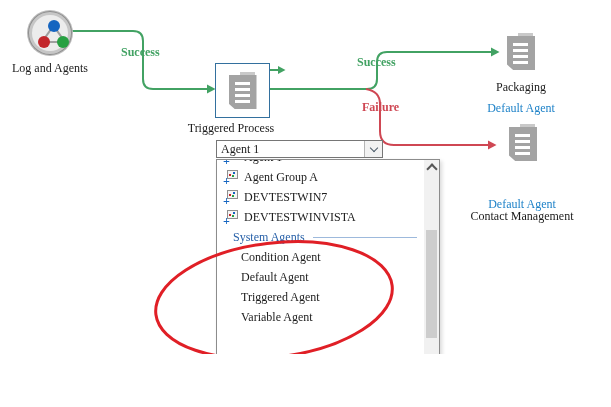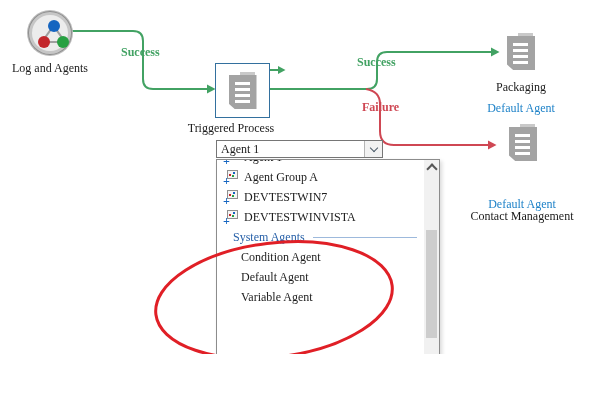--- a/index.html
+++ b/index.html
@@ -188,20 +188,23 @@
             <span>System Agents</span>
             <span class="hline"></span>
           </div>
           <div class="row system">
             <span>Condition Agent</span>
           </div>
           <div class="row system">
             <span>Default Agent</span>
           </div>
           <div class="row system">
+            <span>Triggered Agent</span>
+          </div>
+          <div class="row system">
             <span>Variable Agent</span>
           </div>
         </div>
     </div>
     <div class="vscroll">
       <i class="chev chev-up"></i>
       <div class="vthumb"></div>
       <i class="chev chev-down"></i>
     </div>
     <div class="hscroll">

